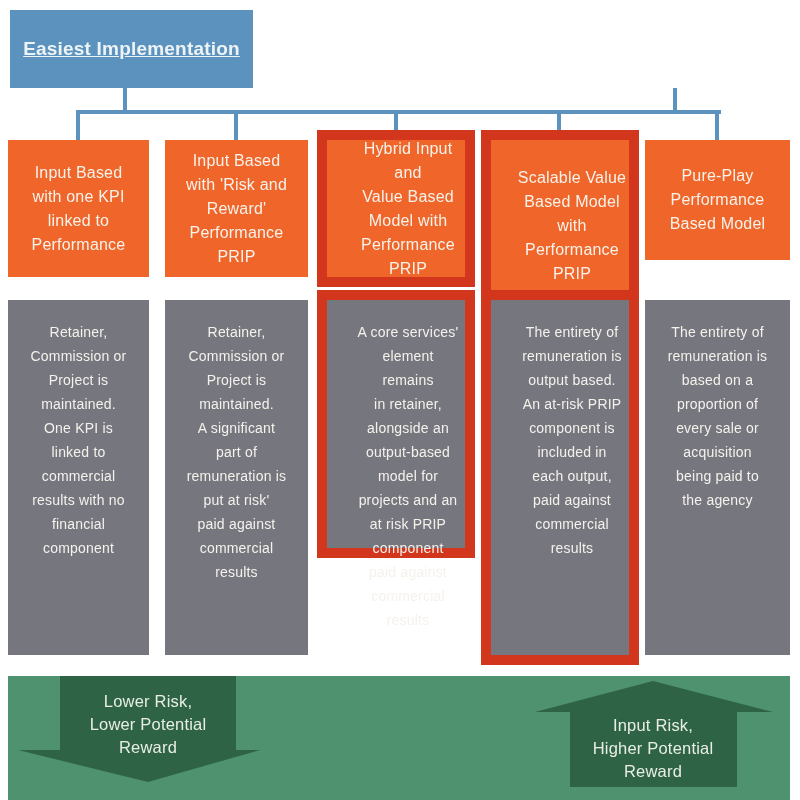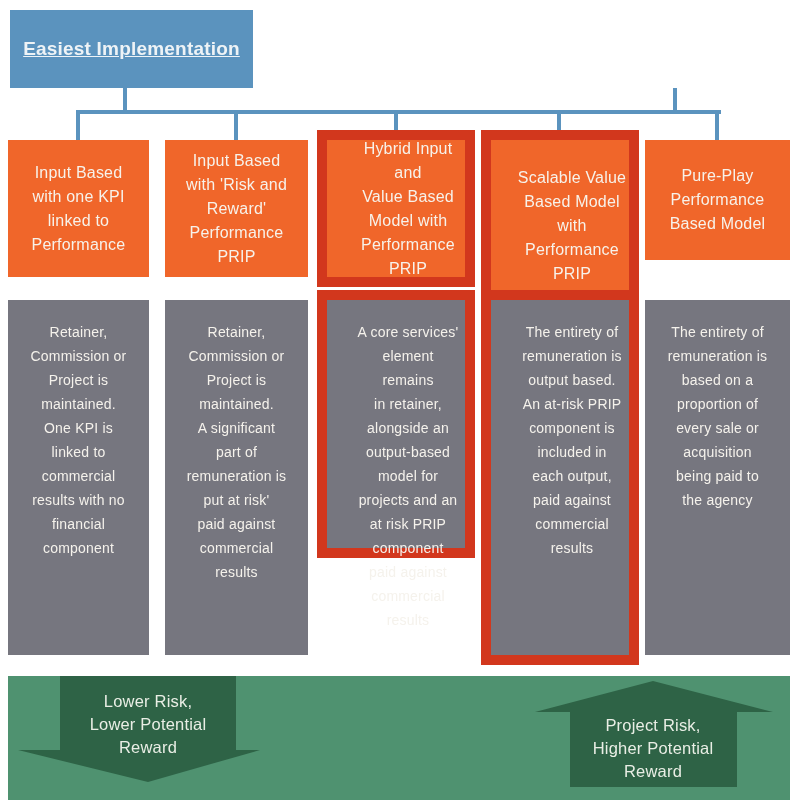--- a/index.html
+++ b/index.html
@@ -137,18 +137,18 @@
 the agency</div>
 
   <div class="banner">
     <svg width="782" height="112" viewBox="0 0 782 112">
       <polygon points="52,0 228,0 228,74 252,74 140,106 10,74 52,74" fill="#2e6346"></polygon>
       <polygon points="645,5 765,36 729,36 729,111 562,111 562,36 527,36" fill="#2e6346"></polygon>
     </svg>
     <div class="arrow-label" style="left:10px;top:14px;width:260px;">Lower Risk,
 Lower Potential
 Reward</div>
-    <div class="arrow-label" style="left:515px;top:38px;width:260px;">Project Risk,
+    <div class="arrow-label" style="left:515px;top:38px;width:260px;">Input Risk,
 Higher Potential
 Reward</div>
   </div>
 
 </div>
 
 </body></html>

